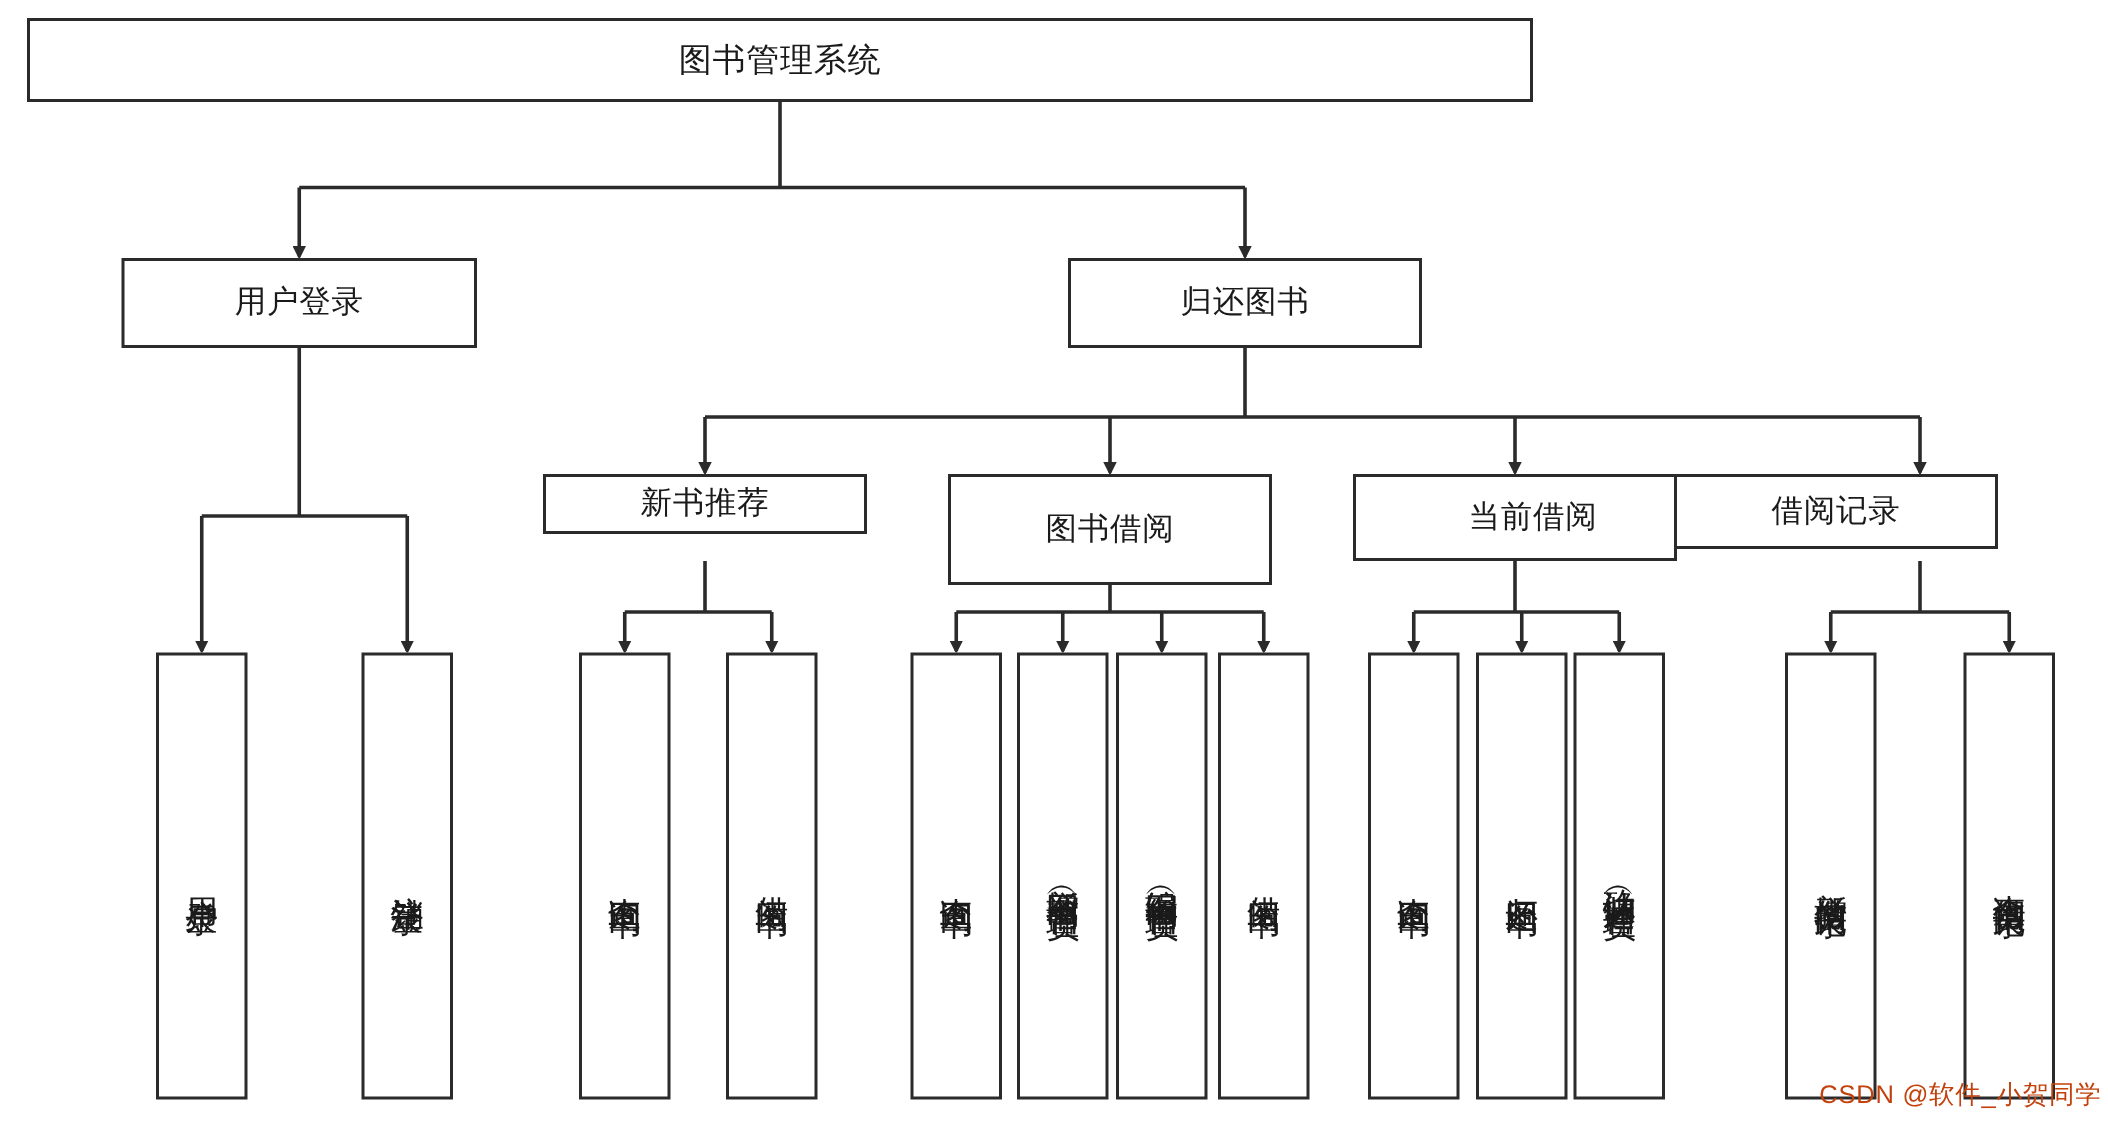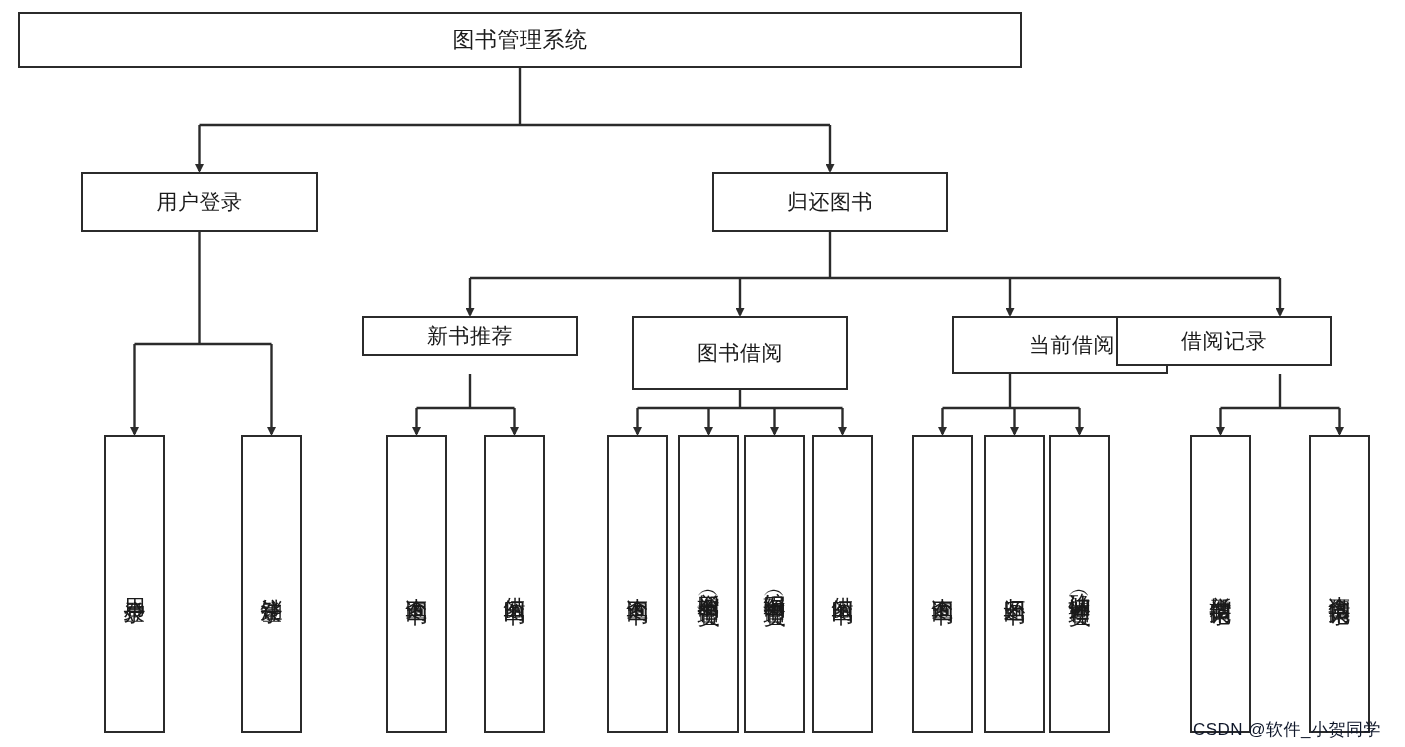--- a/index.html
+++ b/index.html
@@ -58,24 +58,24 @@
     writing-mode: vertical-rl;
     text-orientation: upright;
     font-size: 22px;
     line-height: 1.18;
     letter-spacing: 2px;
     white-space: nowrap;
     display: block;
   }
   .watermark {
     position: absolute;
-    right: 24px;
+    right: 4px;
     bottom: 6px;
     font-size: 17px;
-    color: #0f172a;
+    color: #c2410c;
     letter-spacing: 0.5px;
     white-space: nowrap;
     user-select: none;
   }
 </style>
 </head>
 <body>
 
 <div id="diagram-root">
 
@@ -131,21 +131,21 @@
       </div>
       <div class="node horiz" style="left: 712px; top: 172px; width: 236px; height: 60px;">
         <span class="label">归还图书</span>
       </div>
       <div class="node horiz" style="left: 362px; top: 316px; width: 216px; height: 40px;">
         <span class="label">新书推荐</span>
       </div>
       <div class="node horiz" style="left: 632px; top: 316px; width: 216px; height: 74px;">
         <span class="label">图书借阅</span>
       </div>
-      <div class="node horiz" style="left: 952px; top: 316px; width: 216px; height: 58px; padding-left: 24px;">
+      <div class="node horiz" style="left: 902px; top: 316px; width: 216px; height: 58px; padding-left: 24px;">
         <span class="label">当前借阅</span>
       </div>
       <div class="node horiz" style="left: 1116px; top: 316px; width: 216px; height: 50px;">
         <span class="label">借阅记录</span>
       </div>
       <div class="node vert" style="left: 104px; top: 435px; width: 61px; height: 298px;">
         <span class="label">用户登录</span>
       </div>
       <div class="node vert" style="left: 241px; top: 435px; width: 61px; height: 298px;">
         <span class="label">注销登录</span>

